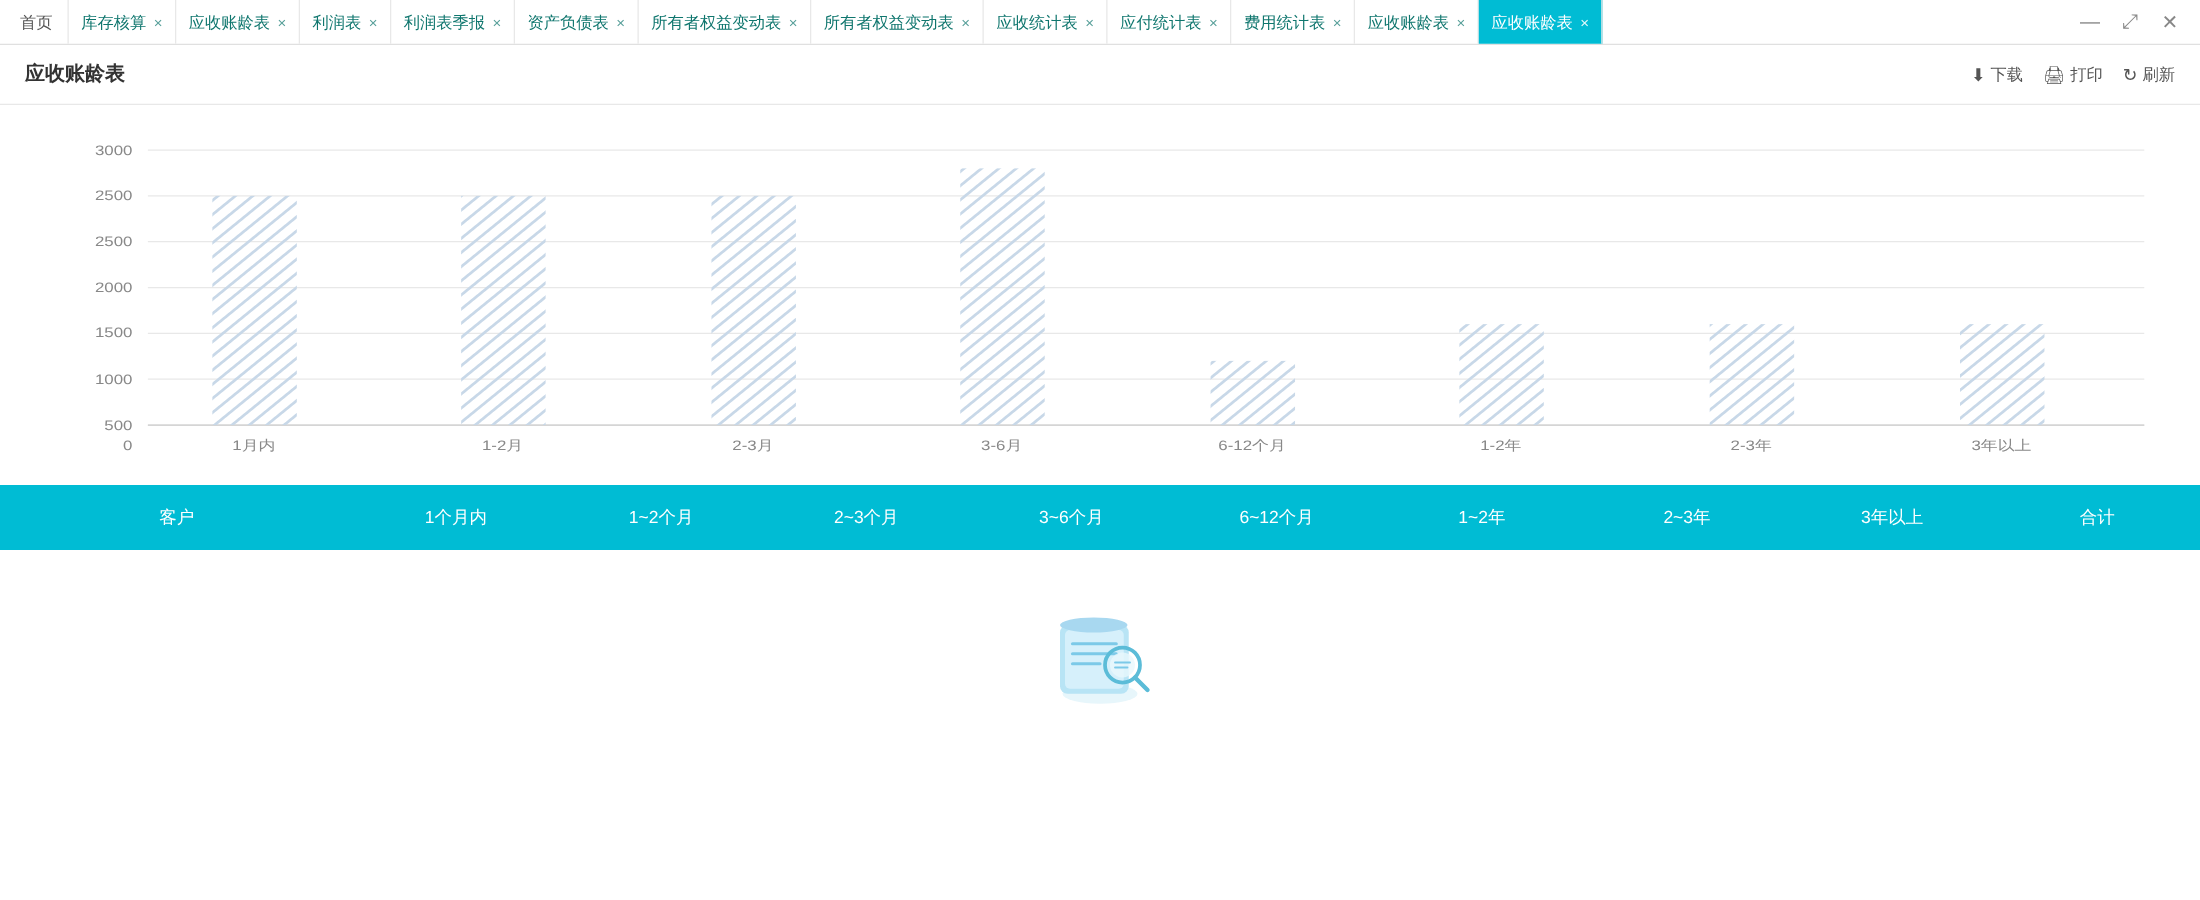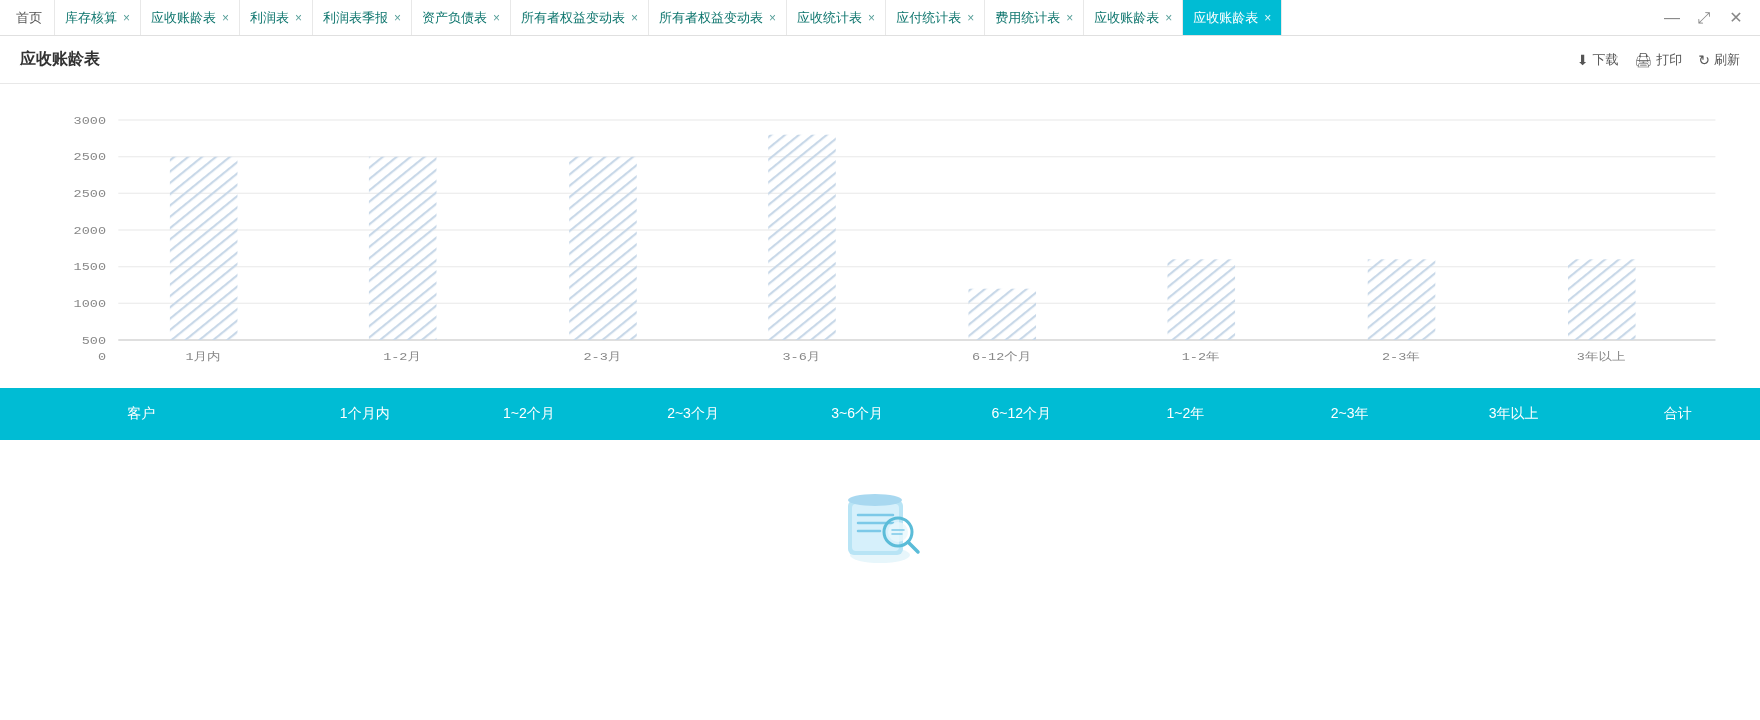--- a/index.html
+++ b/index.html
@@ -103,21 +103,20 @@
       background: #fff;
       margin: 0;
       height: calc(720px - 36px - 48px);
       overflow-y: auto;
     }
 
     
     .chart-section {
       padding: 16px 20px 8px;
       background: #fff;
-      font-family: Liberation Mono, monospace;
     }
 
     .chart-container {
       width: 100%;
       height: 280px;
       position: relative;
     }
 
     
     .table-header {

